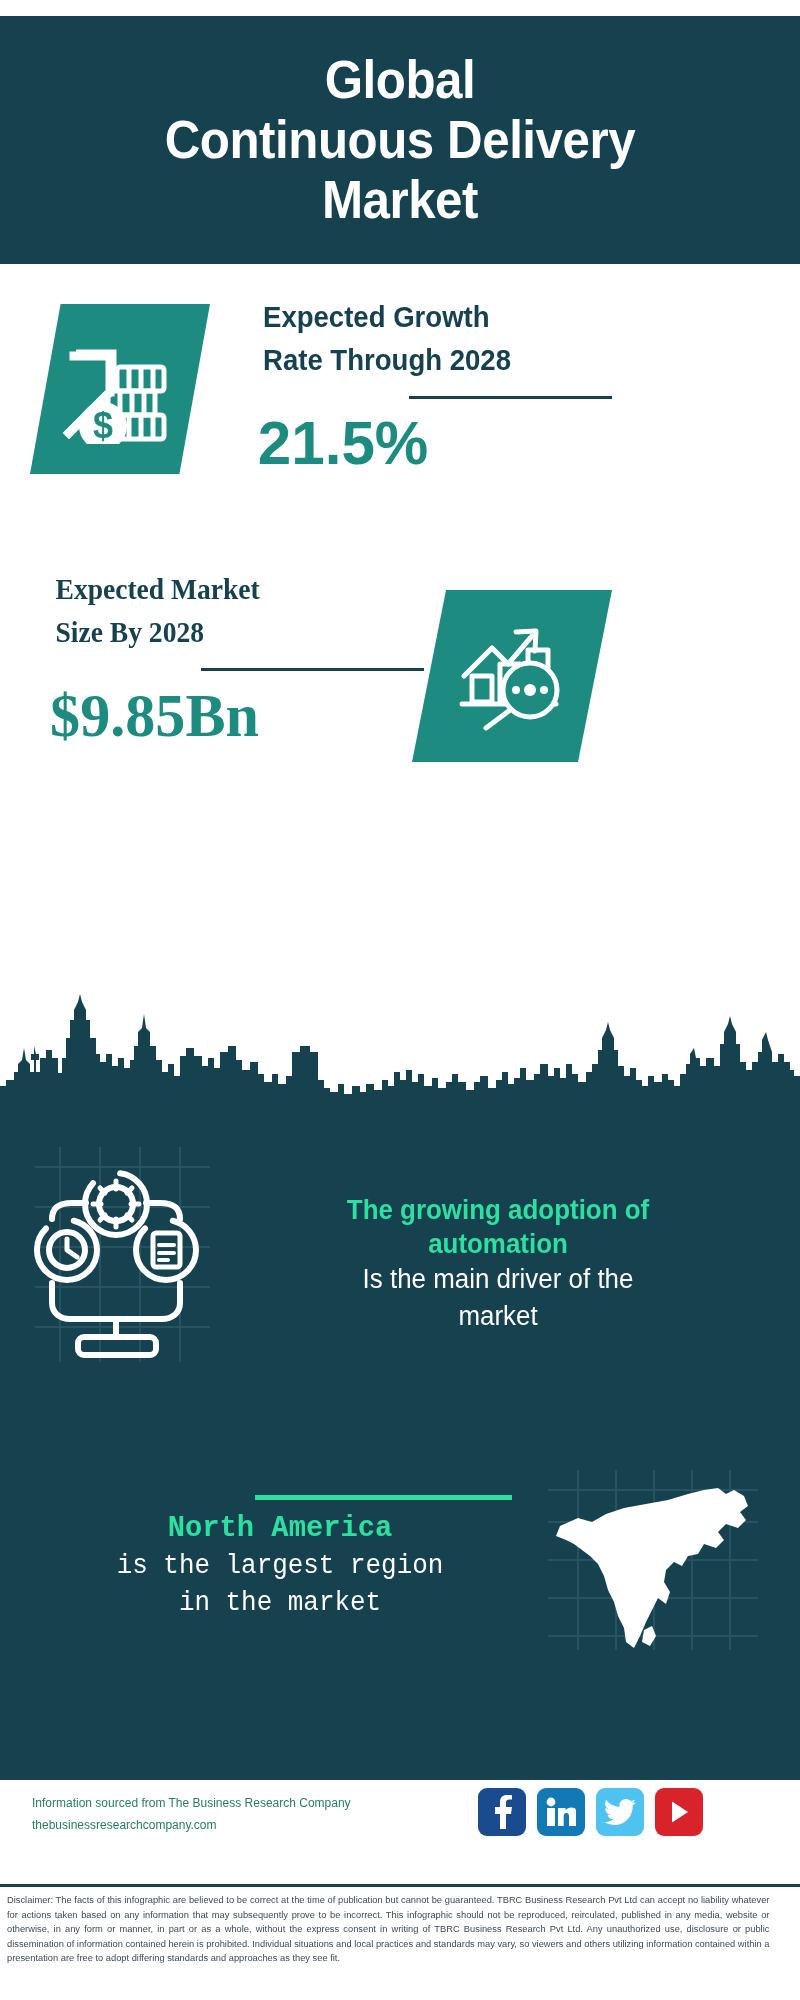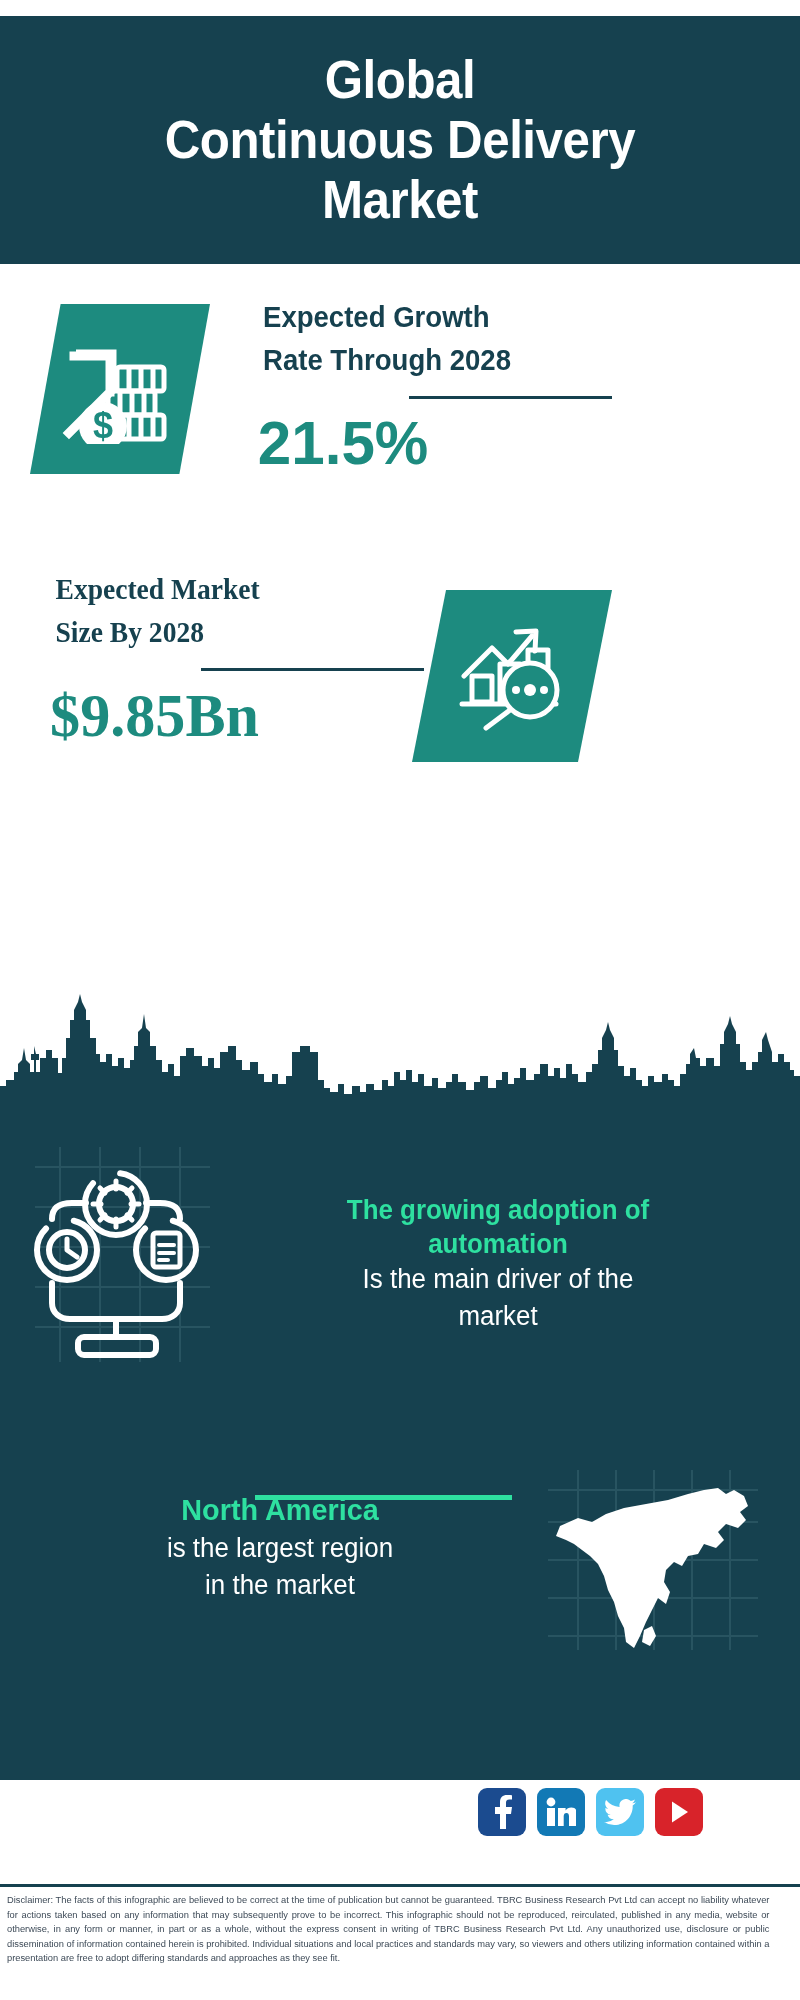--- a/index.html
+++ b/index.html
@@ -246,21 +246,21 @@
       <div class="msg-accent">The growing adoption of</div>
       <div class="msg-accent">automation</div>
       <div class="msg-plain">Is the main driver of the</div>
       <div class="msg-plain">market</div>
     </div>
   </div>
 
   <div class="green-divider"></div>
 
   <div class="na-row">
-    <div class="msg" style="left:20px; top:10px; width:520px;">
+    <div class="msg" style="left:20px; top:28px; width:520px;font-family:Liberation Mono, monospace;">
       <div class="msg-accent" style="font-size:30px; line-height:40px;">North America</div>
       <div class="msg-plain">is the largest region</div>
       <div class="msg-plain">in the market</div>
     </div>
 
     <div class="icon-box" style="left:548px; top:-10px; width:210px; height:180px;">
       <svg width="210" height="180" viewBox="0 0 210 180">
         <g class="grid-bg" stroke="#7fb4bd" stroke-width="2" opacity="0.35">
           <line x1="0" y1="20" x2="210" y2="20"></line>
           <line x1="0" y1="52" x2="210" y2="52"></line>
@@ -278,20 +278,24 @@
           <path d="M36 60 L24 58 L16 62 L26 66 L38 66 Z"></path>
           <path d="M156 36 L168 32 L176 38 L170 46 L158 44 Z"></path>
           <path d="M96 160 L104 156 L108 166 L102 176 L94 172 Z"></path>
         </g>
       </svg>
     </div>
   </div>
 
   <div class="footer"></div>
 
+  <div class="footer-text">
+    <div class="footer-line">Information sourced from The Business Research Company</div>
+    <div class="footer-line">thebusinessresearchcompany.com</div>
+  </div>
 
   <div class="socials">
     <a class="soc" style="background:#1b4b8f;">
       <svg width="26" height="34" viewBox="0 0 26 34">
           <path fill="#fff" d="M17 34V19h5l1-7h-6V8c0-2 .6-3.3 3.4-3.4H23V.2C22.3.1 19.9 0 17.9 0 13.8 0 11 2.5 11 7.1V12H6v7h5v15z"></path>
         </svg>
     </a>
     <a class="soc" style="background:#1279b5;">
       <svg width="30" height="30" viewBox="0 0 30 30">
           <circle cx="5" cy="5" r="4.4" fill="#fff"></circle>

